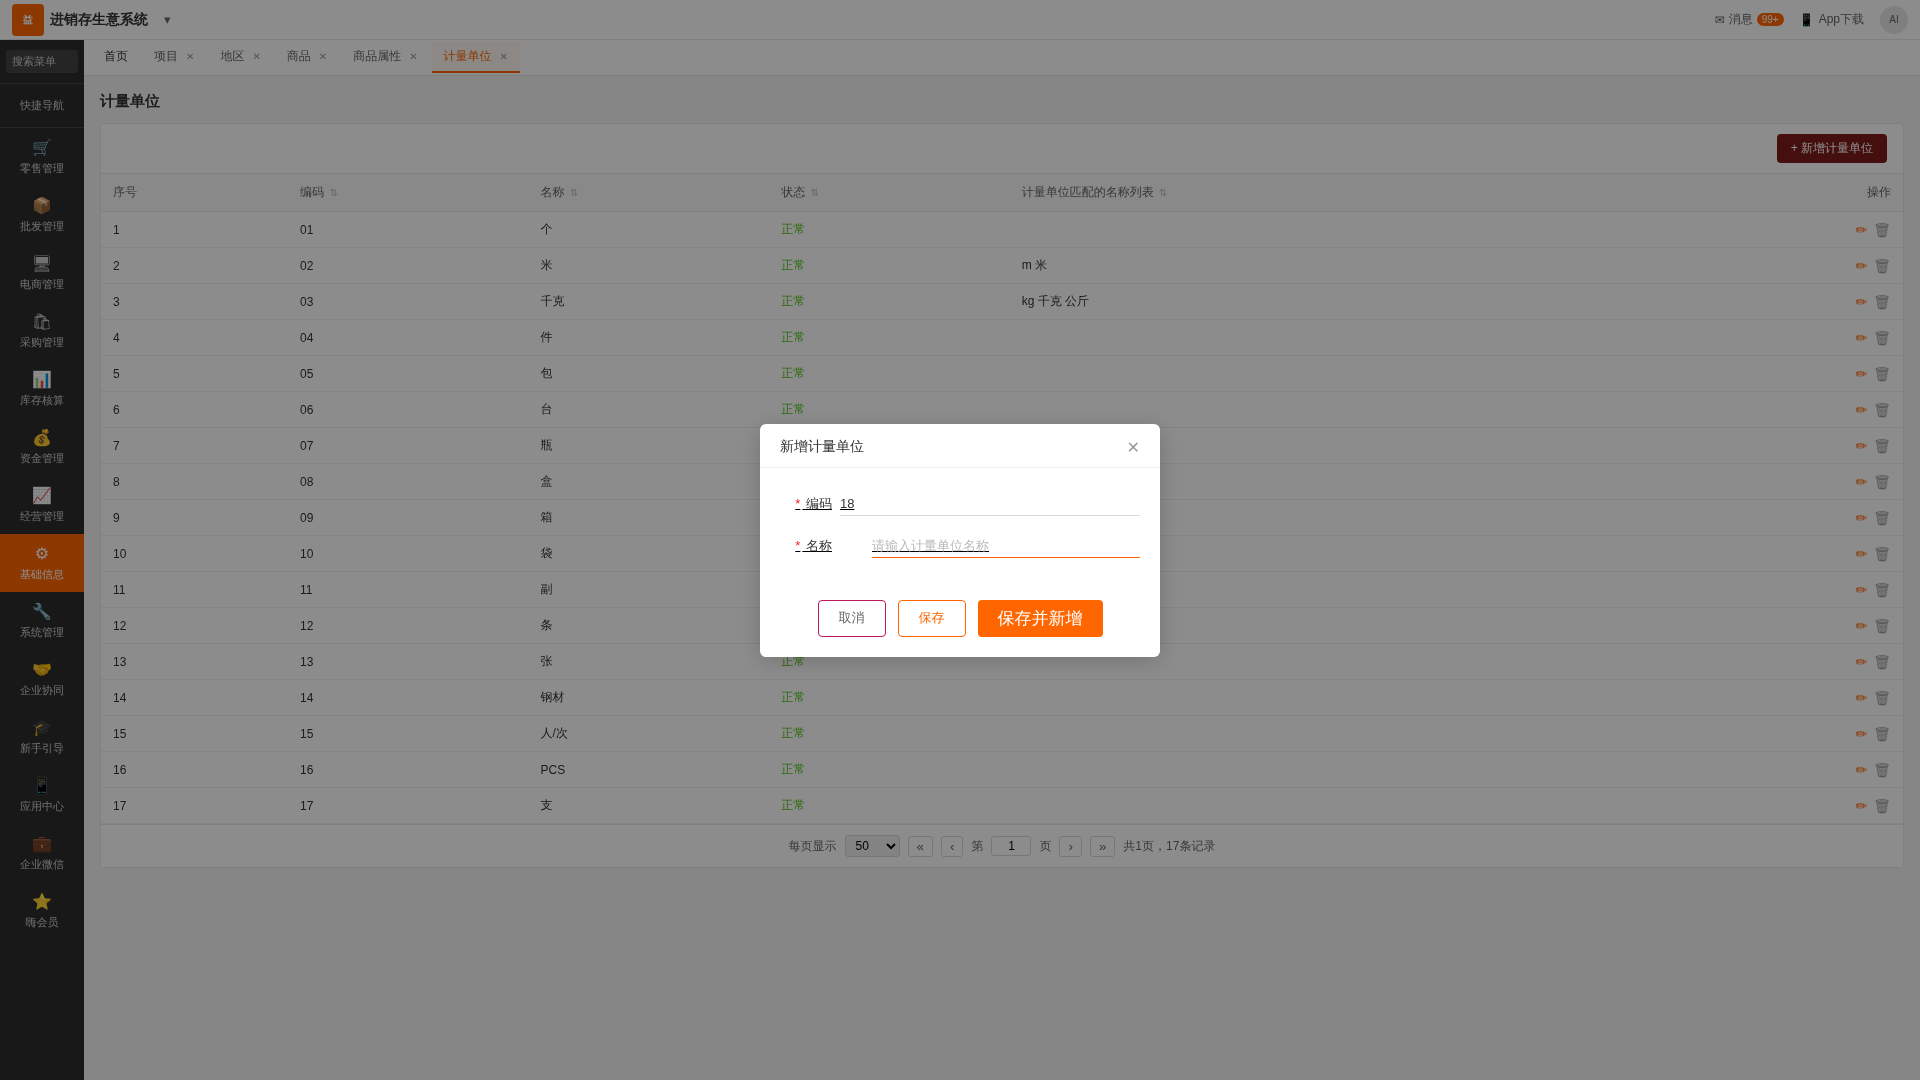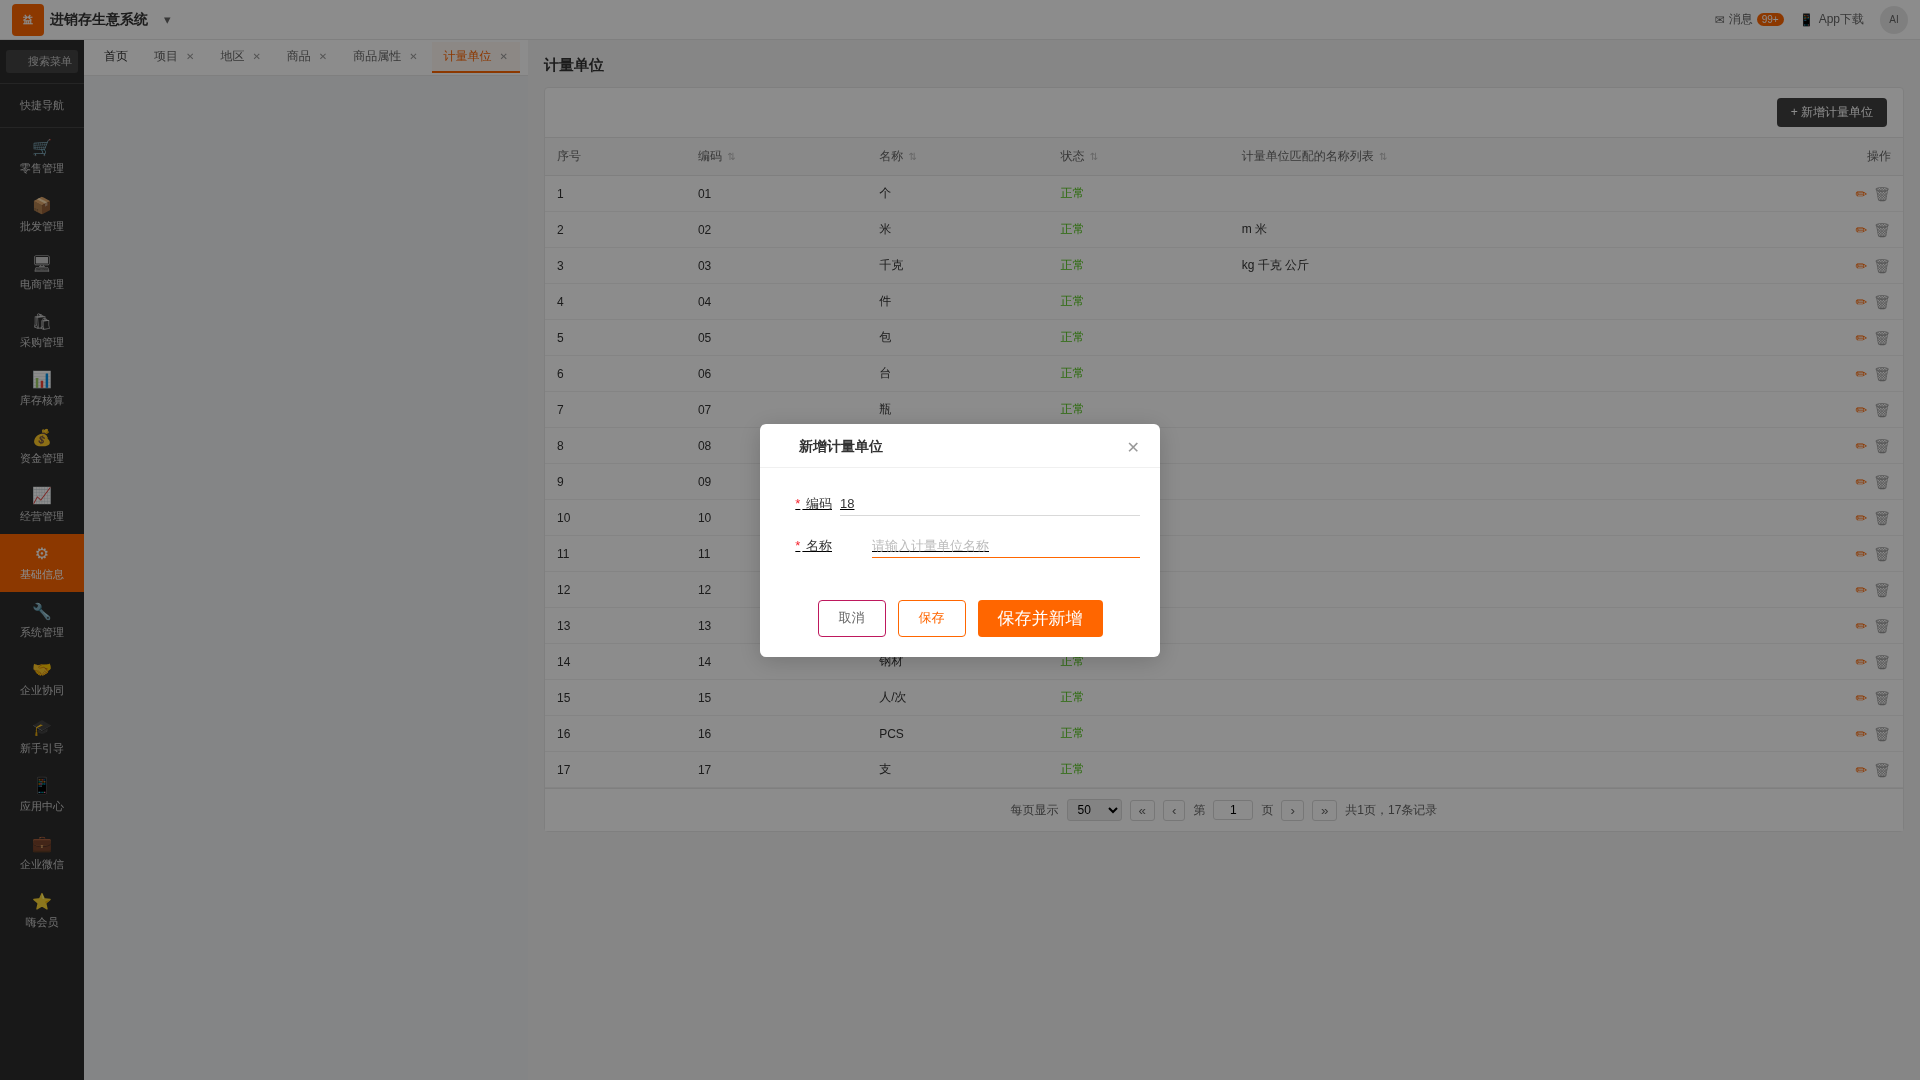--- a/index.html
+++ b/index.html
@@ -15,47 +15,47 @@
     .topbar-btn { display: flex; align-items: center; gap: 4px; color: #666; font-size: 12px; cursor: pointer; }
     .badge { background: #f60; color: #fff; border-radius: 10px; padding: 1px 5px; font-size: 10px; }
     .avatar { width: 28px; height: 28px; background: #e8e8e8; border-radius: 50%; display: flex; align-items: center; justify-content: center; font-size: 10px; color: #666; }
 
     
     .layout { display: flex; height: calc(1080px - 40px); }
 
     
     .sidebar { width: 84px; background: #2d2d2d; display: flex; flex-direction: column; color: #ccc; }
     .sidebar-search { padding: 10px 6px; border-bottom: 1px solid #444; }
-    .sidebar-search-box { background: #444; border-radius: 3px; padding: 4px 6px; font-size: 11px; color: #ccc; text-align: right; cursor: pointer; }
+    .sidebar-search-box { background: #444; border-radius: 3px; padding: 4px 6px; font-size: 11px; color: #ccc; text-align: left; cursor: pointer; }
     .sidebar-nav { padding: 6px 0; border-bottom: 1px solid #444; }
     .sidebar-nav-item { text-align: center; padding: 8px 4px; font-size: 11px; color: #ccc; cursor: pointer; }
     .sidebar-item { display: flex; flex-direction: column; align-items: center; padding: 10px 4px; font-size: 11px; color: #ccc; cursor: pointer; gap: 2px; }
     .sidebar-item.active { background: #f60; color: #fff; }
     .sidebar-item .icon { font-size: 16px; margin-bottom: 2px; }
 
     
-    .main-content { flex: 1; display: flex; flex-direction: row; overflow: hidden; }
+    .main-content { flex: 1; display: flex; flex-direction: column; overflow: hidden; }
 
     
     .tabs { height: 36px; background: #fff; display: flex; align-items: center; border-bottom: 1px solid #e8e8e8; padding: 0 8px; gap: 2px; }
     .tab { display: flex; align-items: center; padding: 6px 12px; font-size: 12px; color: #666; cursor: pointer; border-bottom: 2px solid transparent; gap: 4px; }
     .tab.active { color: #f60; border-bottom-color: #f60; background: rgba(255,102,0,0.05); }
     .tab .close { color: #999; font-size: 10px; margin-left: 4px; cursor: pointer; }
     .tab.home { color: #333; }
 
     
     .page-area { flex: 1; padding: 16px; overflow-y: auto; background: #f5f5f5; }
 
     
     .page-title { font-size: 15px; color: #333; font-weight: bold; margin-bottom: 12px; }
 
     
     .table-container { background: #fff; border-radius: 4px; border: 1px solid #e8e8e8; }
     .table-header-row { display: flex; justify-content: flex-end; padding: 10px 16px; border-bottom: 1px solid #e8e8e8; }
-    .add-btn { background: #404040; color: #fff; border: none; border-radius: 4px; padding: 6px 14px; font-size: 12px; cursor: pointer; }
+    .add-btn { background: #7f1d1d; color: #fff; border: none; border-radius: 4px; padding: 6px 14px; font-size: 12px; cursor: pointer; }
 
     table { width: 100%; border-collapse: collapse; }
     thead tr { background: #fafafa; }
     th { padding: 10px 12px; font-size: 12px; color: #666; font-weight: normal; text-align: left; border-bottom: 1px solid #e8e8e8; white-space: nowrap; }
     td { padding: 9px 12px; font-size: 12px; color: #333; border-bottom: 1px solid #f0f0f0; }
     .status-normal { color: #52c41a; }
     .action-btns { display: flex; gap: 6px; justify-content: flex-end; }
     .action-btn { color: #f60; cursor: pointer; font-size: 14px; }
     .action-btn.del { color: #999; }
     .sort-icon { color: #bbb; font-size: 10px; margin-left: 2px; }
@@ -65,21 +65,21 @@
     .page-select { border: 1px solid #d9d9d9; border-radius: 3px; padding: 2px 6px; font-size: 12px; }
     .page-btn { border: 1px solid #d9d9d9; background: #fff; border-radius: 3px; padding: 2px 8px; cursor: pointer; color: #666; }
     .page-input { border: 1px solid #d9d9d9; border-radius: 3px; padding: 2px 6px; width: 40px; text-align: center; font-size: 12px; }
 
     
     .overlay { position: fixed; top: 0; left: 0; width: 100%; height: 100%; background: rgba(0,0,0,0.45); z-index: 100; display: flex; align-items: center; justify-content: center; }
 
     
     .dialog { background: #fff; border-radius: 6px; width: 400px; box-shadow: 0 4px 24px rgba(0,0,0,0.18); }
     .dialog-header { display: flex; align-items: center; justify-content: space-between; padding: 14px 20px 10px; border-bottom: 1px solid #f0f0f0; }
-    .dialog-title { font-size: 14px; font-weight: bold; color: #333; margin-left: 19px; }
+    .dialog-title { font-size: 14px; font-weight: normal; color: #333; }
     .dialog-close { color: #999; cursor: pointer; font-size: 16px; }
     .dialog-body { padding: 24px 20px 16px; }
     .form-row { display: flex; align-items: center; margin-bottom: 18px; text-decoration: underline; }
     .form-label { width: 60px; text-align: right; font-size: 13px; color: #333; padding-right: 8px; }
     .form-label .required { color: #f5222d; margin-right: 2px; }
     .form-input { flex: 1; border: none; border-bottom: 1px solid #d9d9d9; padding: 4px 0; font-size: 13px; color: #333; outline: none; }
     .form-input.focused { border-bottom-color: #f60; margin-left: 32px; }
     .form-input::placeholder { color: #bbb; }
     .dialog-footer { display: flex; justify-content: center; gap: 12px; padding: 8px 20px 20px; }
     .btn-cancel { border: 1px solid #be185d; background: #fff; border-radius: 4px; padding: 7px 20px; font-size: 13px; cursor: pointer; color: #666; }

